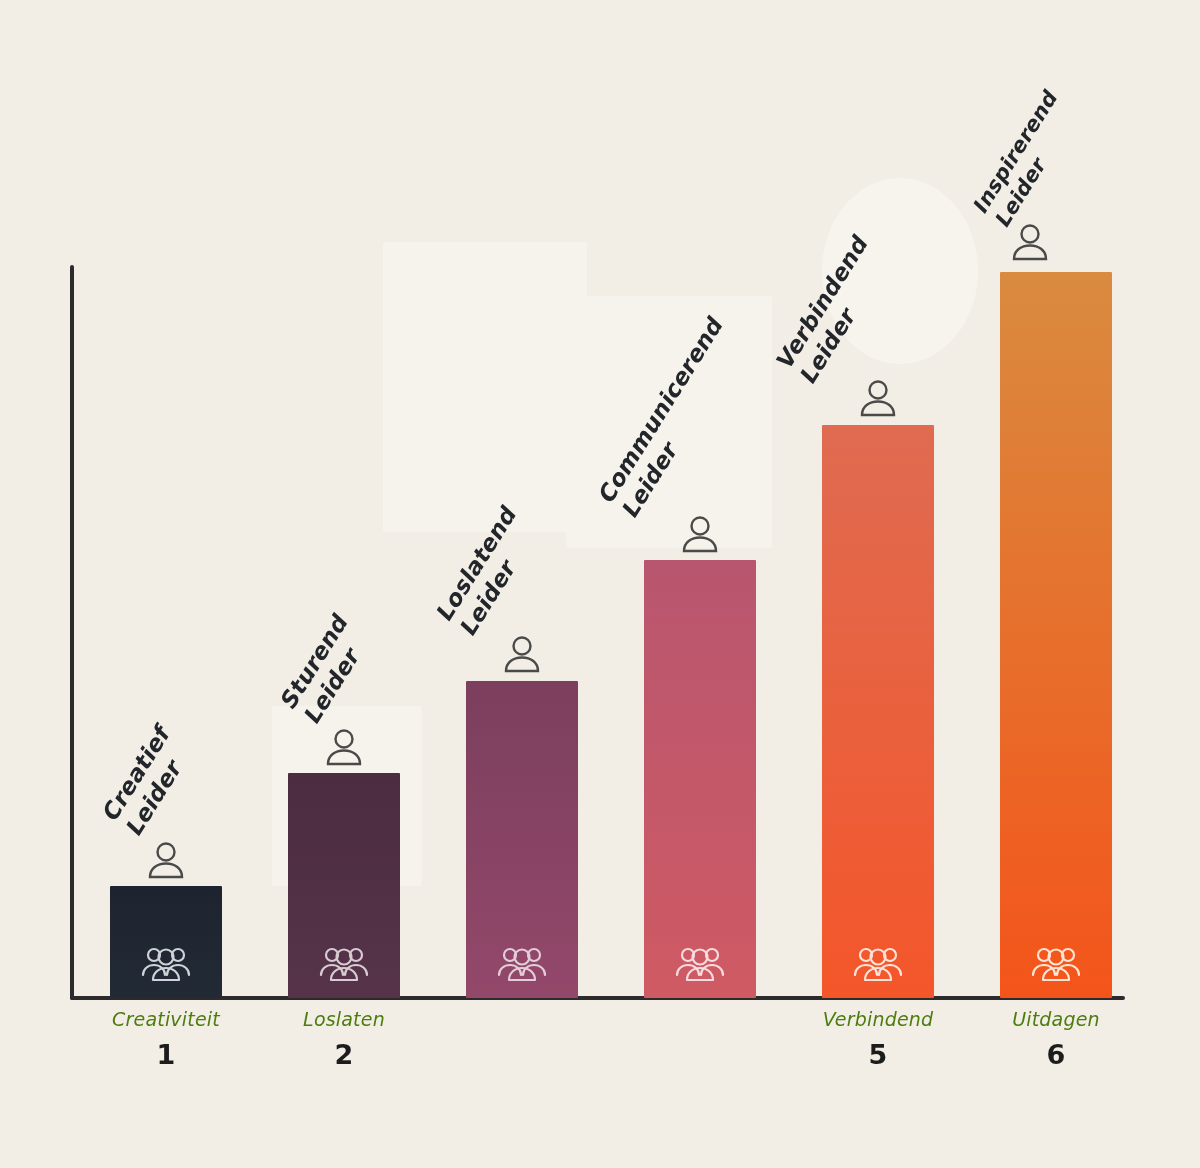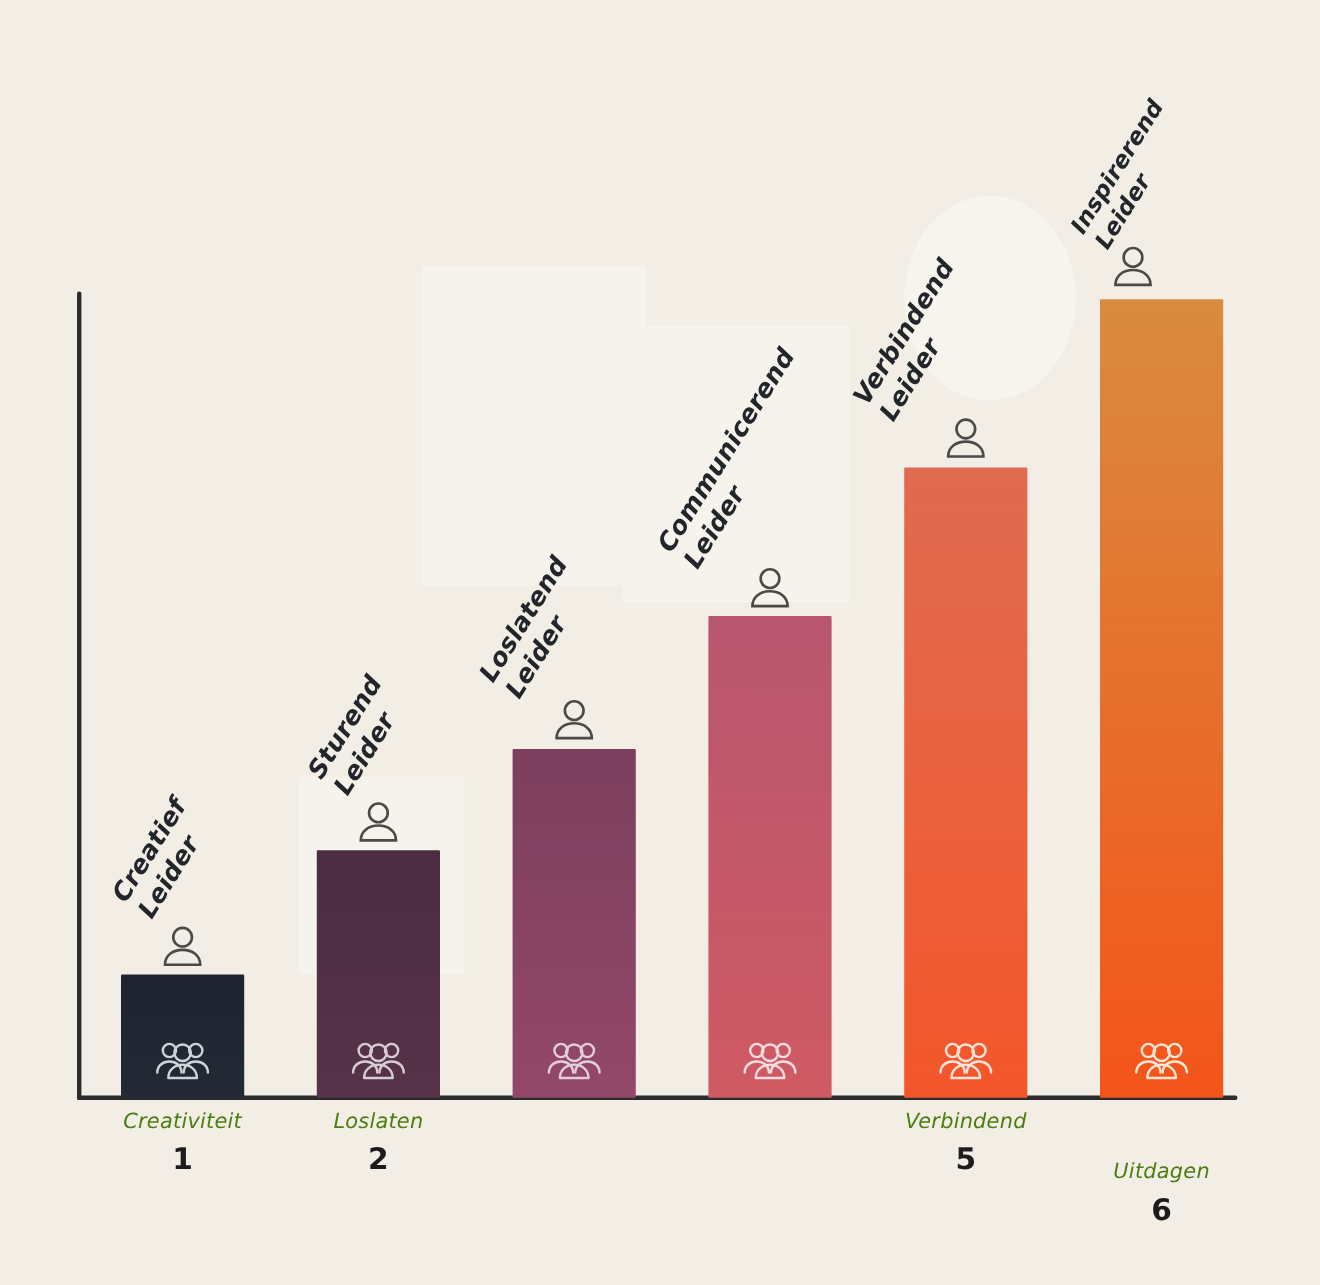--- a/index.html
+++ b/index.html
@@ -219,18 +219,18 @@
     <div class="tick-num">1</div>
   </div>
   <div class="tick" style="left:344px;top:1008px;">
     <div class="tick-name">Loslaten</div>
     <div class="tick-num">2</div>
   </div>
   <div class="tick" style="left:878px;top:1008px;">
     <div class="tick-name">Verbindend</div>
     <div class="tick-num">5</div>
   </div>
-  <div class="tick" style="left:1056px;top:1008px;margin-top:46px;">
+  <div class="tick" style="left:1056px;top:1008px;">
     <div class="tick-name">Uitdagen</div>
     <div class="tick-num">6</div>
   </div>
 
 </div>
 
 </body></html>

